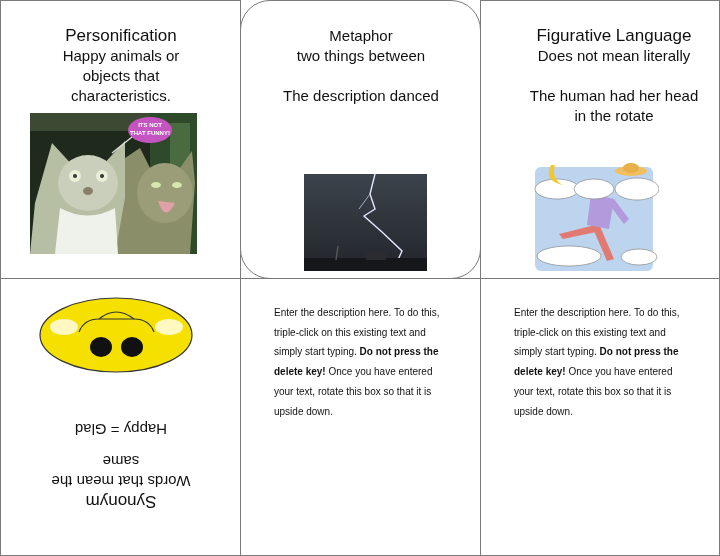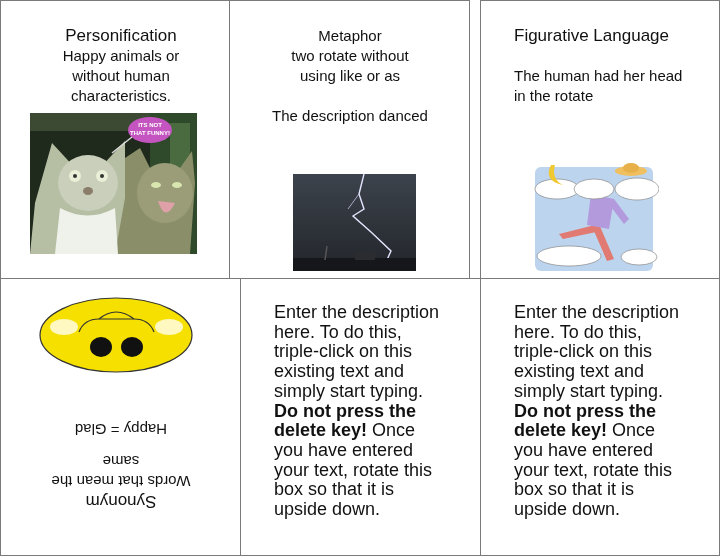--- a/index.html
+++ b/index.html
@@ -1,43 +1,43 @@
 <!DOCTYPE html>
 <html><head>
 <meta charset="utf-8">
 <style>
   html, body { margin:0; padding:0; background:#fff; }
   body { width:720px; height:556px; position:relative; overflow:hidden; font-family:"Liberation Sans", sans-serif; color:#111; }
   .grid { position:absolute; left:0; top:0; width:700px; height:556px; }
   .cell { position:absolute; box-sizing:border-box; border:1px solid #7a7a7a; background:#fff; overflow:hidden; }
   .c1 { left:0; top:0; width:241px; height:279px; }
-  .c2 { left:229px; top:0; width:241px; height:279px; }
-  .c3 { left:480px; top:0; width:240px; height:279px; }
+  .c2 { left:240px; top:0; width:241px; height:279px;border-radius:30px; }
+  .c3 { left:480px; top:0; width:240px; height:279px;text-align:center; }
   .c4 { left:0; top:278px; width:241px; height:278px; }
   .c5 { left:240px; top:278px; width:241px; height:278px; }
   .c6 { left:480px; top:278px; width:240px; height:278px; }
   .center { text-align:center; }
   .title { font-size:17px; line-height:20px; }
   .body15 { font-size:15px; line-height:20px; }
   .txt { position:absolute; }
   .pic { position:absolute; overflow:hidden; }
-  .desc { position:absolute; left:33px; top:24px; width:175px; font-size:18px; line-height:19.7px; }
+  .desc { position:absolute; left:33px; top:24px; width:175px; font-size:10px; line-height:19.7px; }
   .desc b { font-weight:bold; }
   .flip { transform:rotate(180deg); }
 </style>
 </head>
 <body>
 
 <div class="grid">
 
   <div class="cell c1">
     <div class="txt center" style="left:0;top:25px;width:240px;">
       <div class="title">Personification</div>
       <div class="body15">Happy animals or</div>
-      <div class="body15">without human</div>
+      <div class="body15">objects that</div>
       <div class="body15">characteristics.</div>
     </div>
     <div class="pic" style="left:29px;top:112px;width:167px;height:141px;">
       <svg width="167" height="141" viewBox="0 0 167 141">
         <rect width="167" height="141" fill="#1f2a1c"></rect>
         <rect x="0" y="0" width="167" height="18" fill="#3d4a33"></rect>
         <rect x="120" y="0" width="47" height="141" fill="#2f4a2a"></rect>
         <rect x="140" y="10" width="20" height="110" fill="#4a6a40"></rect>
 
         <path d="M95 45 L110 35 L120 55 L150 55 L162 38 L165 70 L160 141 L85 141 L90 90 Z" fill="#8a8f6a"></path>
@@ -59,22 +59,21 @@
         <line x1="102" y1="24" x2="82" y2="40" stroke="#ddd" stroke-width="1.5"></line>
         <text x="120" y="14" font-size="6" fill="#fff" text-anchor="middle" font-family="Liberation Sans, sans-serif" font-weight="bold">ITS NOT</text>
         <text x="120" y="22" font-size="6" fill="#fff" text-anchor="middle" font-family="Liberation Sans, sans-serif" font-weight="bold">THAT FUNNY!</text>
       </svg>
     </div>
   </div>
 
   <div class="cell c2">
     <div class="txt center" style="left:0;top:25px;width:240px;">
       <div class="body15">Metaphor</div>
-      <div class="body15">two rotate without</div>
-      <div class="body15">using like or as</div>
+      <div class="body15">two things between</div>
       <div class="body15" style="height:20px;"></div>
       <div class="body15">The description danced</div>
     </div>
     <div class="pic" style="left:63px;top:173px;width:123px;height:97px;">
       <svg width="123" height="97" viewBox="0 0 123 97">
         <defs>
             <linearGradient id="sky" x1="0" y1="0" x2="0" y2="1">
               <stop offset="0" stop-color="#3d434c"></stop>
               <stop offset="1" stop-color="#22262b"></stop>
             </linearGradient>
@@ -85,20 +84,21 @@
         <rect x="0" y="84" width="123" height="13" fill="#15171a"></rect>
         <rect x="62" y="78" width="20" height="8" fill="#2a2c2f"></rect>
         <line x1="34" y1="72" x2="32" y2="86" stroke="#555" stroke-width="1.5"></line>
       </svg>
     </div>
   </div>
 
   <div class="cell c3">
     <div class="txt" style="left:33px;top:25px;width:200px;">
       <div class="title">Figurative Language</div>
+      <div class="body15">Does not mean literally</div>
       <div class="body15" style="height:20px;"></div>
       <div class="body15">The human had her head</div>
       <div class="body15">in the rotate</div>
     </div>
     <div class="pic" style="left:48px;top:158px;width:130px;height:115px;">
       <svg width="130" height="115" viewBox="0 0 130 115">
         <rect x="6" y="8" width="118" height="104" fill="#bcd4ee" rx="6"></rect>
 
         <path d="M30 75 L70 65 L72 72 L34 80 Z" fill="#e07a72"></path>
         <path d="M70 65 L85 100 L78 102 L65 72 Z" fill="#e07a72"></path>

